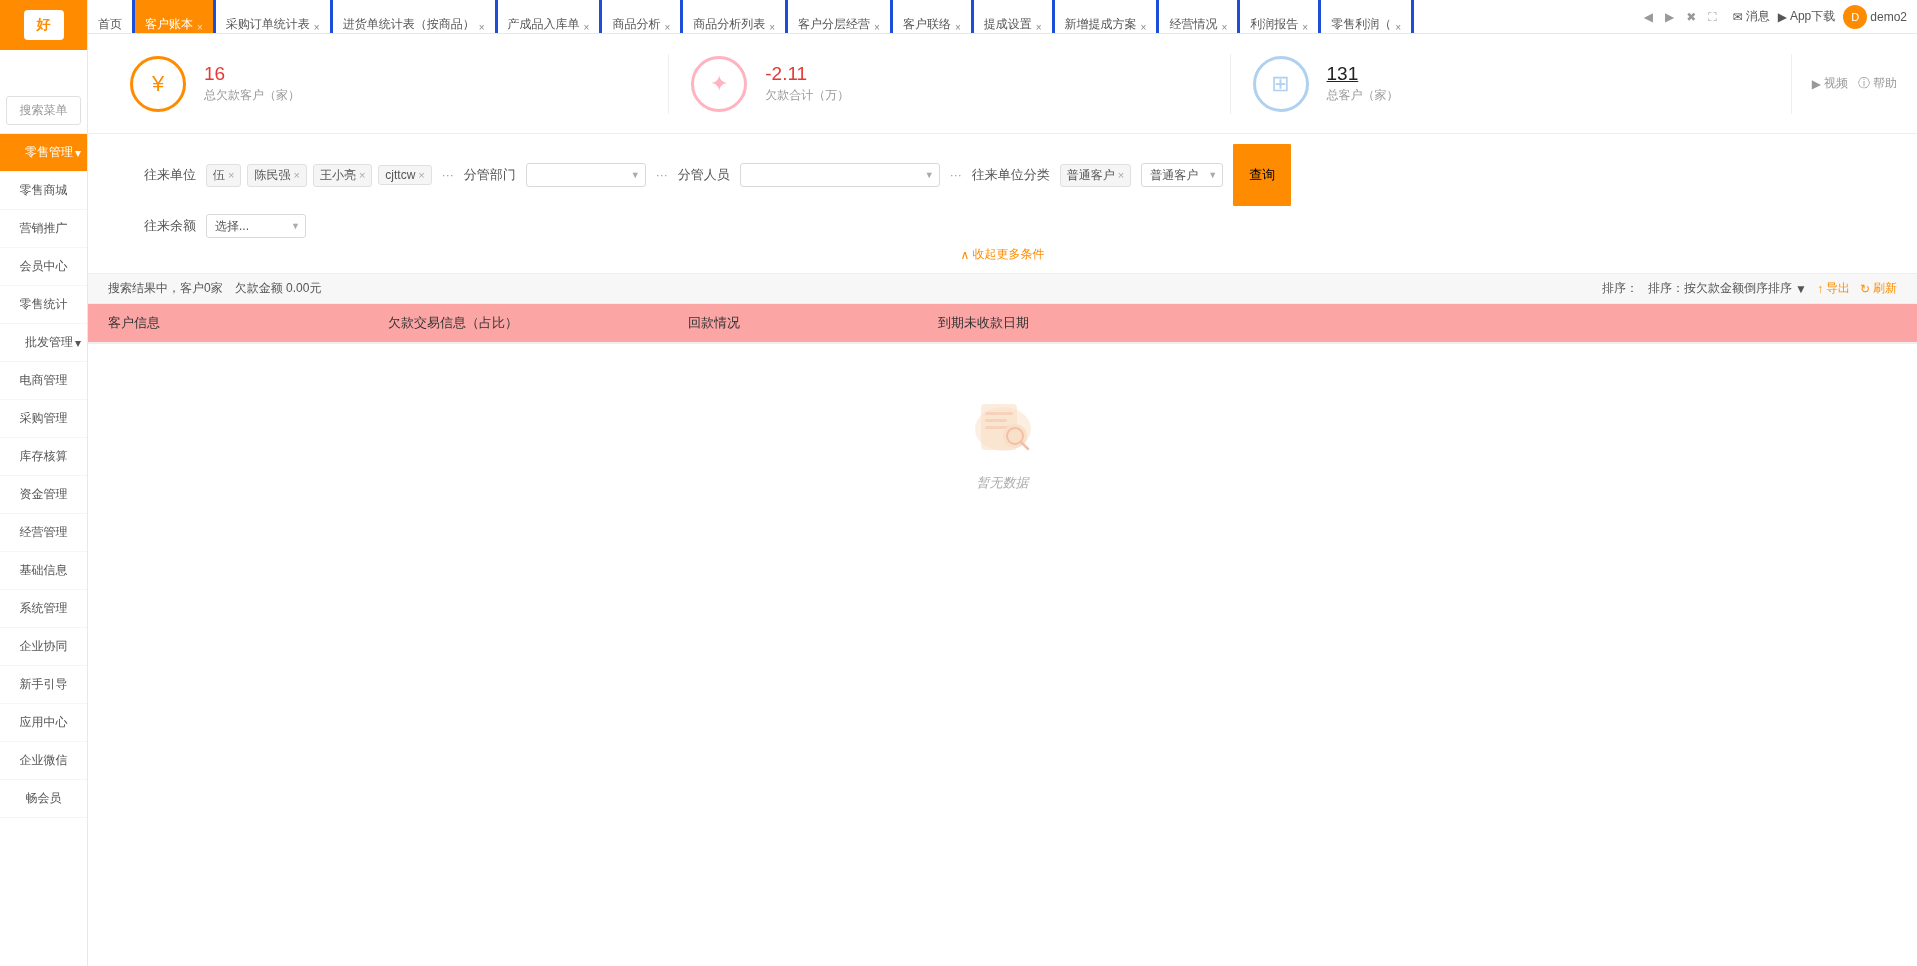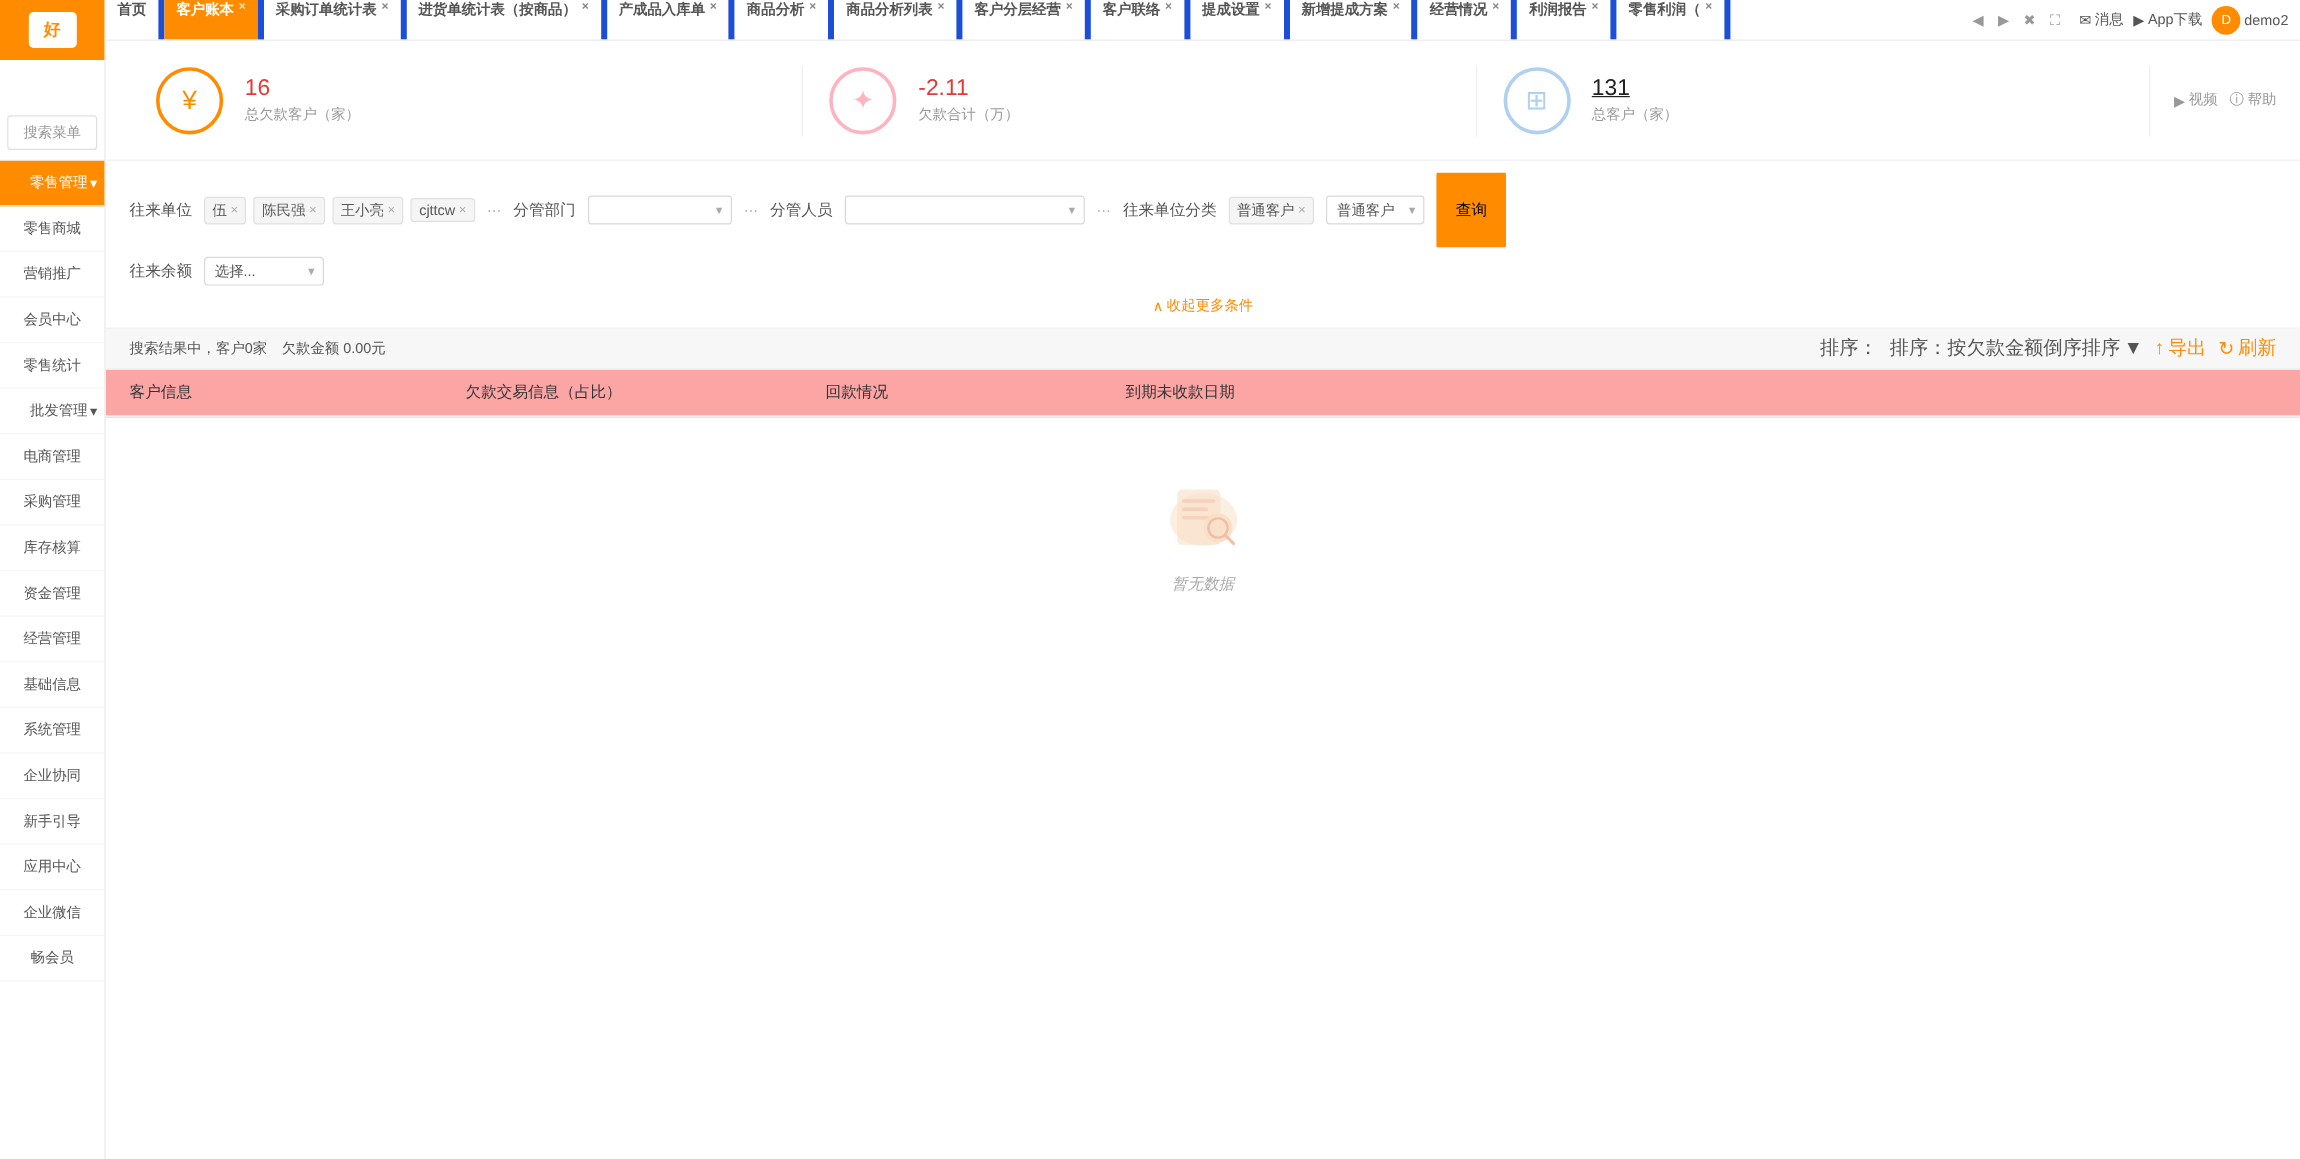--- a/index.html
+++ b/index.html
@@ -14,21 +14,21 @@
     .sidebar-nav-item { padding: 10px 6px; text-align: center; font-size: 12px; color: #555; cursor: pointer; border-bottom: 1px solid #f5f5f5; }
     .sidebar-nav-item.active { background: #ff8c00; color: #fff; }
     .sidebar-nav-item.has-arrow { display: flex; align-items: center; justify-content: flex-end; gap: 2px; }
 
     
     .main { flex: 1; display: flex; flex-direction: column; overflow: hidden; }
 
     
     .top-nav { background: #fff; border-bottom: 1px solid #e8e8e8; display: flex; align-items: center; height: 34px; flex-shrink: 0; }
     .top-nav-tabs { display: flex; align-items: center; flex: 1; overflow: hidden; height: 100%; }
-    .nav-tab { padding: 0 10px; height: 100%; display: flex; align-items: flex-start; font-size: 12px; color: #555; cursor: pointer; border-right: 5px solid #1d4ed8; white-space: nowrap; gap: 4px; font-weight: bold; }
+    .nav-tab { padding: 0 10px; height: 100%; display: flex; align-items: flex-end; font-size: 12px; color: #555; cursor: pointer; border-right: 3px solid #1d4ed8; white-space: nowrap; gap: 4px; }
     .nav-tab.active { background: #ff8c00; color: #fff; }
     .nav-tab .close-x { font-size: 10px; opacity: 0.7; }
     .top-nav-right { display: flex; align-items: center; gap: 8px; padding: 0 10px; flex-shrink: 0; }
     .top-nav-right-item { font-size: 12px; color: #555; cursor: pointer; display: flex; align-items: center; gap: 3px; }
     .avatar-circle { width: 24px; height: 24px; border-radius: 50%; background: #ff8c00; color: #fff; display: flex; align-items: center; justify-content: center; font-size: 11px; }
     .nav-arrow { padding: 0 6px; cursor: pointer; color: #999; font-size: 12px; }
 
     
     .header-area { background: #fff; padding: 16px 20px; display: flex; align-items: center; gap: 0; border-bottom: 1px solid #eee; flex-shrink: 0; min-height: 100px; }
     .header-stat { flex: 1; display: flex; align-items: center; gap: 16px; padding: 0 20px; border-right: 1px solid #eee; }
@@ -41,36 +41,36 @@
     .stat-info { display: flex; flex-direction: column; }
     .stat-value { font-size: 19px; font-weight: normal; line-height: 1; }
     .stat-value.red { color: #e53935; }
     .stat-value.black { color: #222; text-decoration: underline; }
     .stat-label { font-size: 12px; color: #999; margin-top: 4px; }
     .header-actions { display: flex; align-items: center; gap: 10px; padding-left: 20px; }
     .header-action-btn { font-size: 12px; color: #999; cursor: pointer; display: flex; align-items: center; gap: 3px; }
 
     
     .filter-area { background: #fff; padding: 10px 20px; border-bottom: 1px solid #eee; flex-shrink: 0; }
-    .filter-row { display: flex; align-items: center; gap: 10px; flex-wrap: wrap; margin-bottom: 8px; }
+    .filter-row { display: flex; align-items: center; gap: 10px; flex-wrap: wrap; margin-bottom: 8px; margin-left: 36px; }
     .filter-label { font-size: 13px; color: #555; white-space: nowrap; }
     .filter-tags { display: flex; align-items: center; gap: 6px; flex-wrap: wrap; }
     .filter-tag { background: #f5f5f5; border: 1px solid #e0e0e0; border-radius: 3px; padding: 2px 6px; font-size: 12px; color: #555; display: flex; align-items: center; gap: 3px; cursor: pointer; }
     .filter-tag .tag-x { color: #aaa; font-size: 11px; cursor: pointer; }
     .filter-more { color: #999; cursor: pointer; font-size: 12px; }
     .filter-select { border: 1px solid #d9d9d9; border-radius: 3px; padding: 4px 24px 4px 8px; font-size: 12px; background: #fff; color: #555; cursor: pointer; min-width: 120px; appearance: none; position: relative; }
     .filter-select-wrap { position: relative; display: inline-block; }
     .filter-select-wrap::after { content: "▼"; position: absolute; right: 6px; top: 50%; transform: translateY(-50%); font-size: 9px; color: #aaa; pointer-events: none; }
     .collapse-btn { color: #ff8c00; font-size: 12px; cursor: pointer; display: flex; align-items: center; gap: 3px; text-align: center; }
     .collapse-row { display: flex; justify-content: center; margin-top: 4px; }
 
     
     .search-results-bar { background: #f7f7f7; border-bottom: 1px solid #eee; padding: 6px 20px; display: flex; align-items: center; justify-content: space-between; flex-shrink: 0; gap: 20px; }
     .search-results-left { font-size: 12px; color: #555; display: flex; gap: 12px; }
-    .search-results-right { font-size: 16px; color: #555; display: flex; align-items: center; gap: 10px; }
+    .search-results-right { font-size: 12px; color: #555; display: flex; align-items: center; gap: 10px; }
     .sort-label { color: #555; }
     .sort-value { color: #555; display: flex; align-items: center; gap: 3px; cursor: pointer; }
     .action-link { color: #ff8c00; cursor: pointer; display: flex; align-items: center; gap: 3px; }
 
     
     .table-area { flex: 1; overflow-y: auto; background: #fff; }
     .table-header { display: grid; grid-template-columns: 280px 300px 250px 1fr; border-bottom: 2px solid #eee; padding: 10px 20px; background: #fca5a5; }
     .table-header-cell { font-size: 13px; color: #333; font-weight: 500; }
     .table-body { display: flex; flex-direction: column; align-items: center; justify-content: flex-start; min-height: 400px; font-style: italic; }
     .empty-state { display: flex; flex-direction: column; align-items: center; gap: 10px; padding: 40px; }

